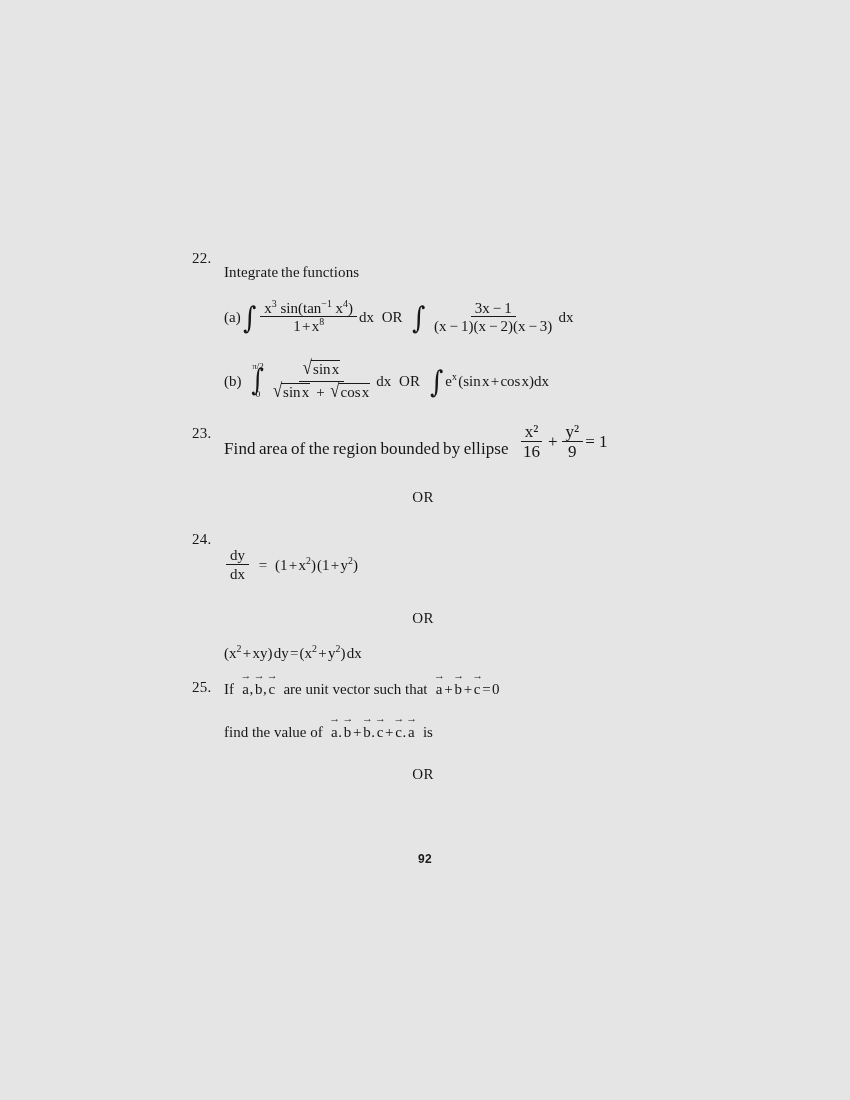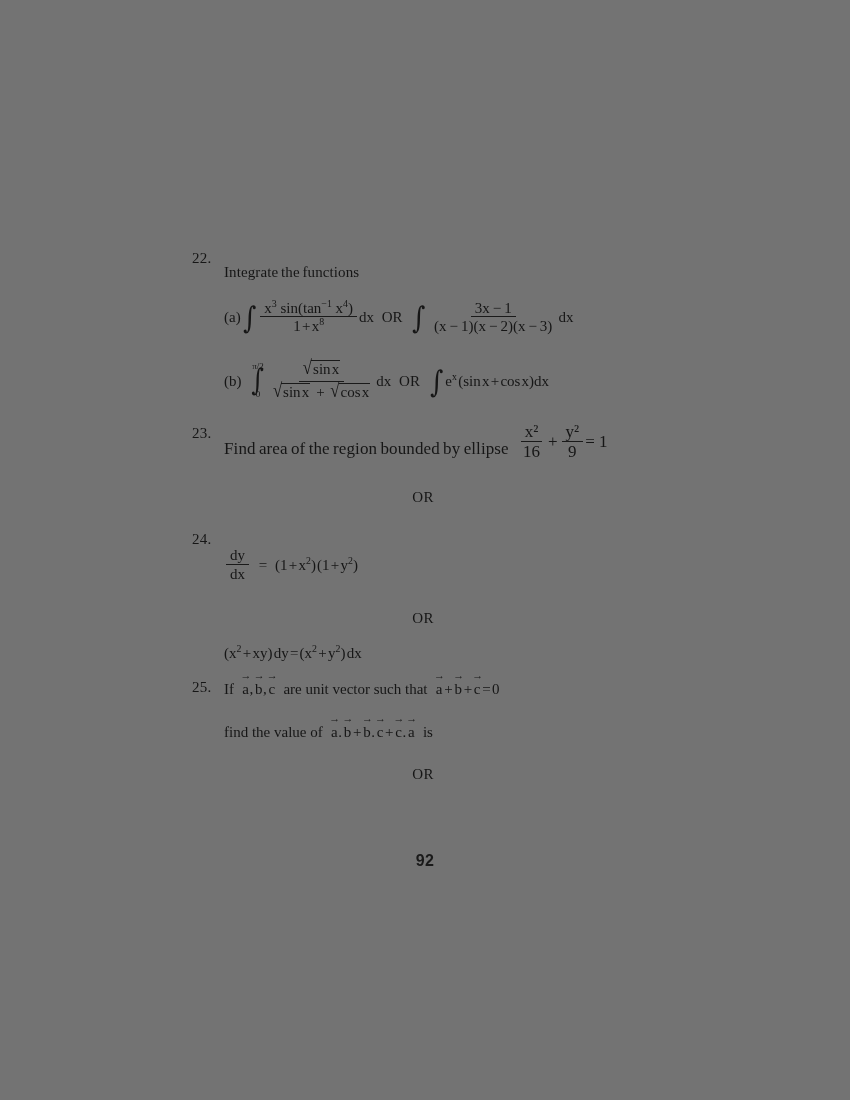--- a/index.html
+++ b/index.html
@@ -12,21 +12,21 @@
     width: 850px;
     height: 1100px;
     position: relative;
     font-family: "Liberation Serif", "DejaVu Serif", serif;
     color: #161616;
     overflow: hidden;
   }
   .page {
     position: absolute;
     inset: 0;
-    background: #737373;
+    background: #e5e5e5;
   }
   .content {
     position: absolute;
     left: 192px;
     top: 248px;
     width: 470px;
   }
 
   
   .q {
@@ -158,21 +158,21 @@
     letter-spacing: -1px;
   }
   .pagenum {
     position: absolute;
     left: 0;
     right: 0;
     top: 852px;
     text-align: center;
     font-family: "Liberation Sans", "DejaVu Sans", sans-serif;
     font-weight: bold;
-    font-size: 16px;
+    font-size: 12px;
     color: #1a1a1a;
     letter-spacing: .3px;
   }
   .sp-8 { height: 8px; }
   .sp-14 { height: 14px; }
   .sp-18 { height: 18px; }
   .sp-22 { height: 22px; }
   .sp-26 { height: 26px; }
   .op { padding: 0 2px; }
 </style>

